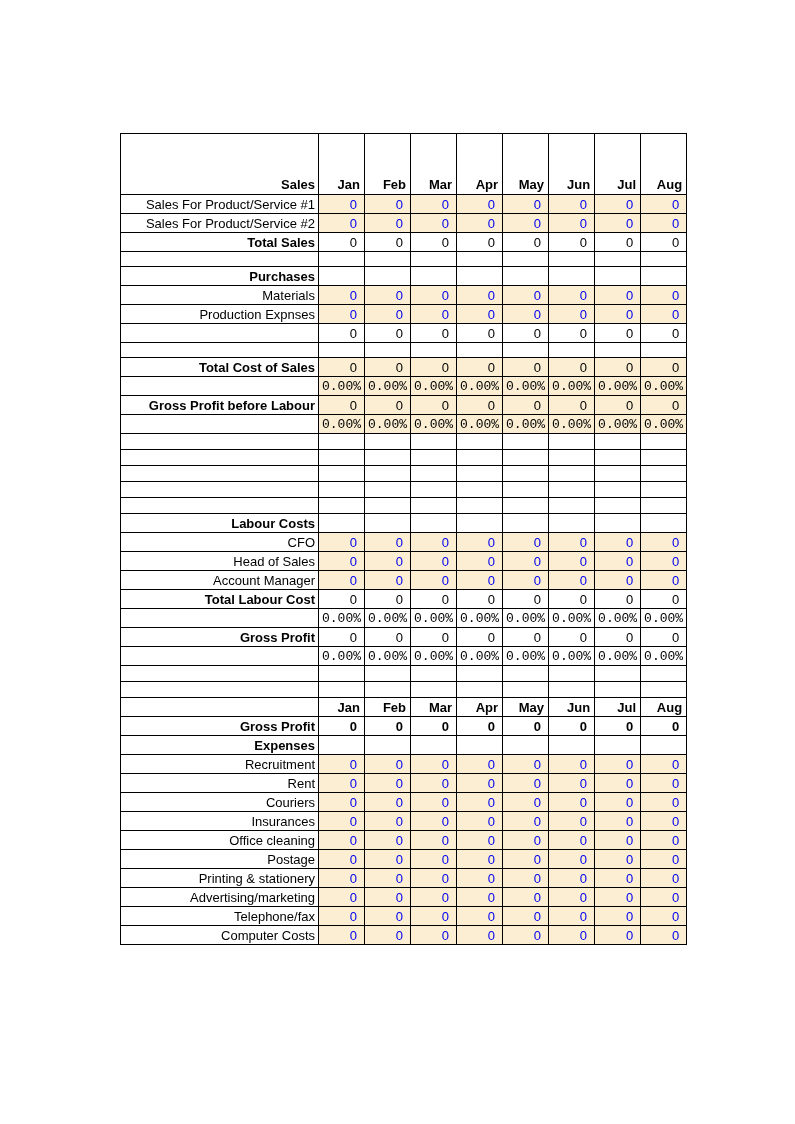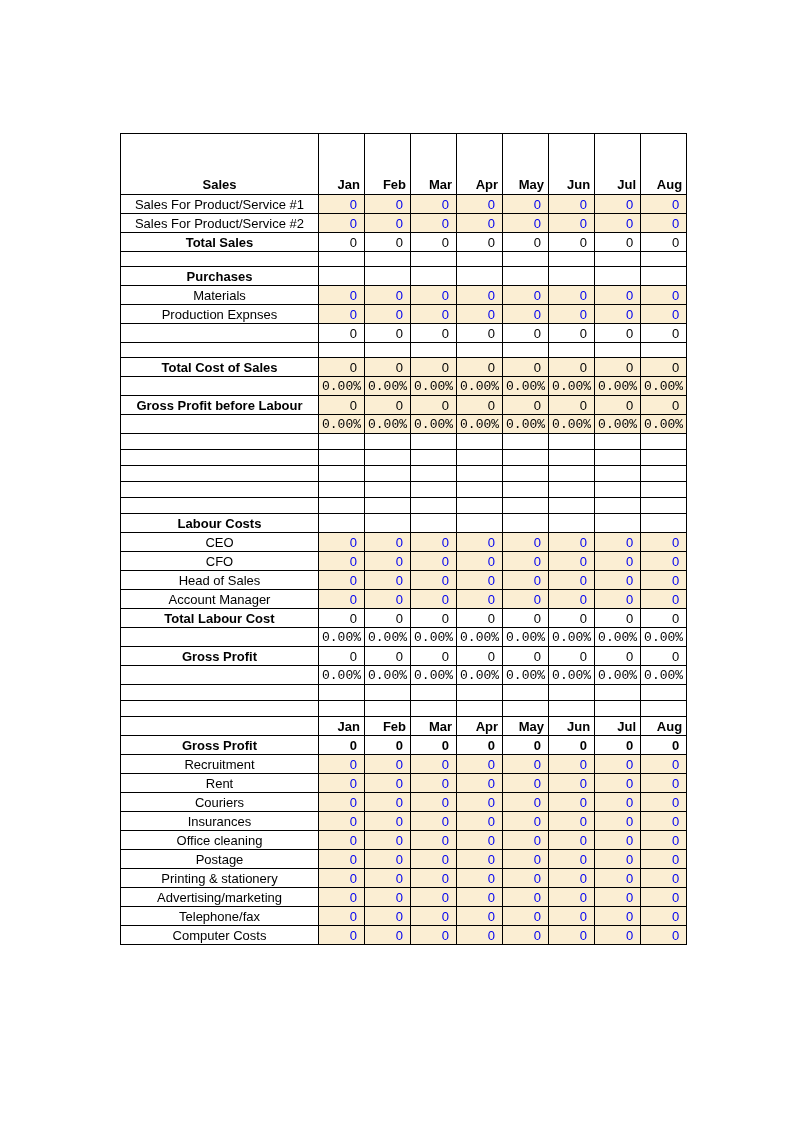--- a/index.html
+++ b/index.html
@@ -21,21 +21,21 @@
     height:18px;
   }
   col.lab-col{width:198px;}
   col.m-col{width:46px;}
   
   tr.r-header td{height:57px;vertical-align:bottom;padding-bottom:3px;}
   tr.r-spacer td{height:14px;}
   tr.r-empty td{height:15px;}
   
   .b{font-weight:bold;}
-  .lab{text-align:center;padding-left:3px;}
+  .lab{text-align:right;padding-left:3px;}
   .num{text-align:right;padding-right:7px;}
   .pct{text-align:right;padding-right:3px;font-family:Liberation Mono, monospace;}
   .mh{text-align:right;padding-right:4px;font-weight:bold;margin-left:25px;}
   .shaded{background:var(--input-fill,#FBEED3);}
   .blue{color:var(--input-text,#0000EE);}
 </style>
 </head>
 <body style="background: rgb(255, 255, 255);">
 
 <div class="sheet">
@@ -266,31 +266,20 @@
           <td class=""></td>
           <td class=""></td>
           <td class=""></td>
           <td class=""></td>
           <td class=""></td>
           <td class=""></td>
           <td class=""></td>
           <td class=""></td>
         </tr>
         <tr class="r-input">
-          <td class="lab">CEO</td>
-          <td class="num shaded blue">0</td>
-          <td class="num shaded blue">0</td>
-          <td class="num shaded blue">0</td>
-          <td class="num shaded blue">0</td>
-          <td class="num shaded blue">0</td>
-          <td class="num shaded blue">0</td>
-          <td class="num shaded blue">0</td>
-          <td class="num shaded blue">0</td>
-        </tr>
-        <tr class="r-input">
           <td class="lab">CFO</td>
           <td class="num shaded blue">0</td>
           <td class="num shaded blue">0</td>
           <td class="num shaded blue">0</td>
           <td class="num shaded blue">0</td>
           <td class="num shaded blue">0</td>
           <td class="num shaded blue">0</td>
           <td class="num shaded blue">0</td>
           <td class="num shaded blue">0</td>
         </tr>
@@ -397,20 +386,31 @@
           <td class="lab b">Gross Profit</td>
           <td class="num b">0</td>
           <td class="num b">0</td>
           <td class="num b">0</td>
           <td class="num b">0</td>
           <td class="num b">0</td>
           <td class="num b">0</td>
           <td class="num b">0</td>
           <td class="num b">0</td>
         </tr>
+        <tr class="r-section">
+          <td class="lab b">Expenses</td>
+          <td class=""></td>
+          <td class=""></td>
+          <td class=""></td>
+          <td class=""></td>
+          <td class=""></td>
+          <td class=""></td>
+          <td class=""></td>
+          <td class=""></td>
+        </tr>
         <tr class="r-input">
           <td class="lab">Recruitment</td>
           <td class="num shaded blue">0</td>
           <td class="num shaded blue">0</td>
           <td class="num shaded blue">0</td>
           <td class="num shaded blue">0</td>
           <td class="num shaded blue">0</td>
           <td class="num shaded blue">0</td>
           <td class="num shaded blue">0</td>
           <td class="num shaded blue">0</td>

